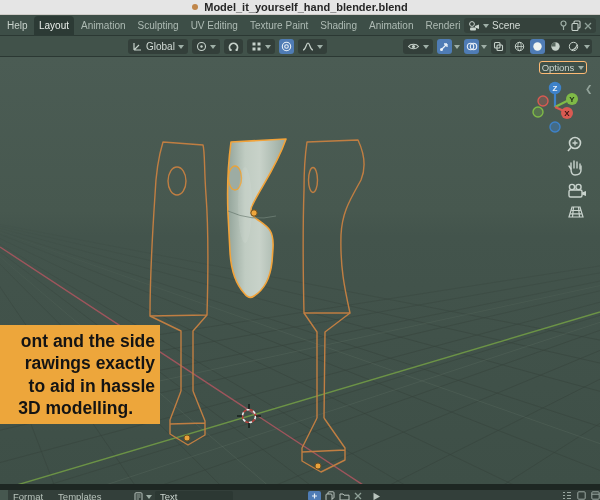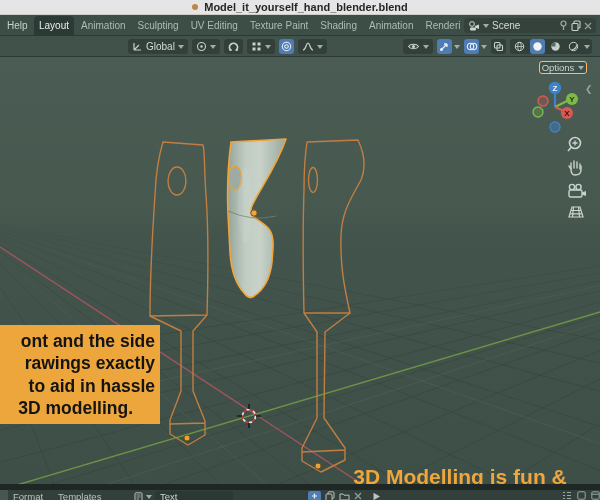--- a/index.html
+++ b/index.html
@@ -288,24 +288,20 @@
         <circle cx="249" cy="416" r="6.5" fill="none" stroke="#B5403B" stroke-width="1.6" stroke-dasharray="3.4 3.4" stroke-dashoffset="3.4"></circle>
         <path d="M249,404 L249,409 M249,423 L249,428 M237,416 L242,416 M256,416 L261,416" stroke="#17201C" stroke-width="1.6"></path>
       </g>
     </svg>
 
     <div id="anno-left">
       <div class="line">ont and the side</div>
       <div class="line">rawings exactly</div>
       <div class="line">to aid in hassle</div>
       <div class="line">3D modelling.</div>
-    </div>
-    <div id="anno-right">
-      <div class="line">3D Modelling is fun &amp;</div>
-
     </div>
   </div>
 
   <div id="options-btn">
     <span>Options</span>
     <span class="chev"></span>
   </div>
 
   <span id="sidebar-toggle">❮</span>
 

